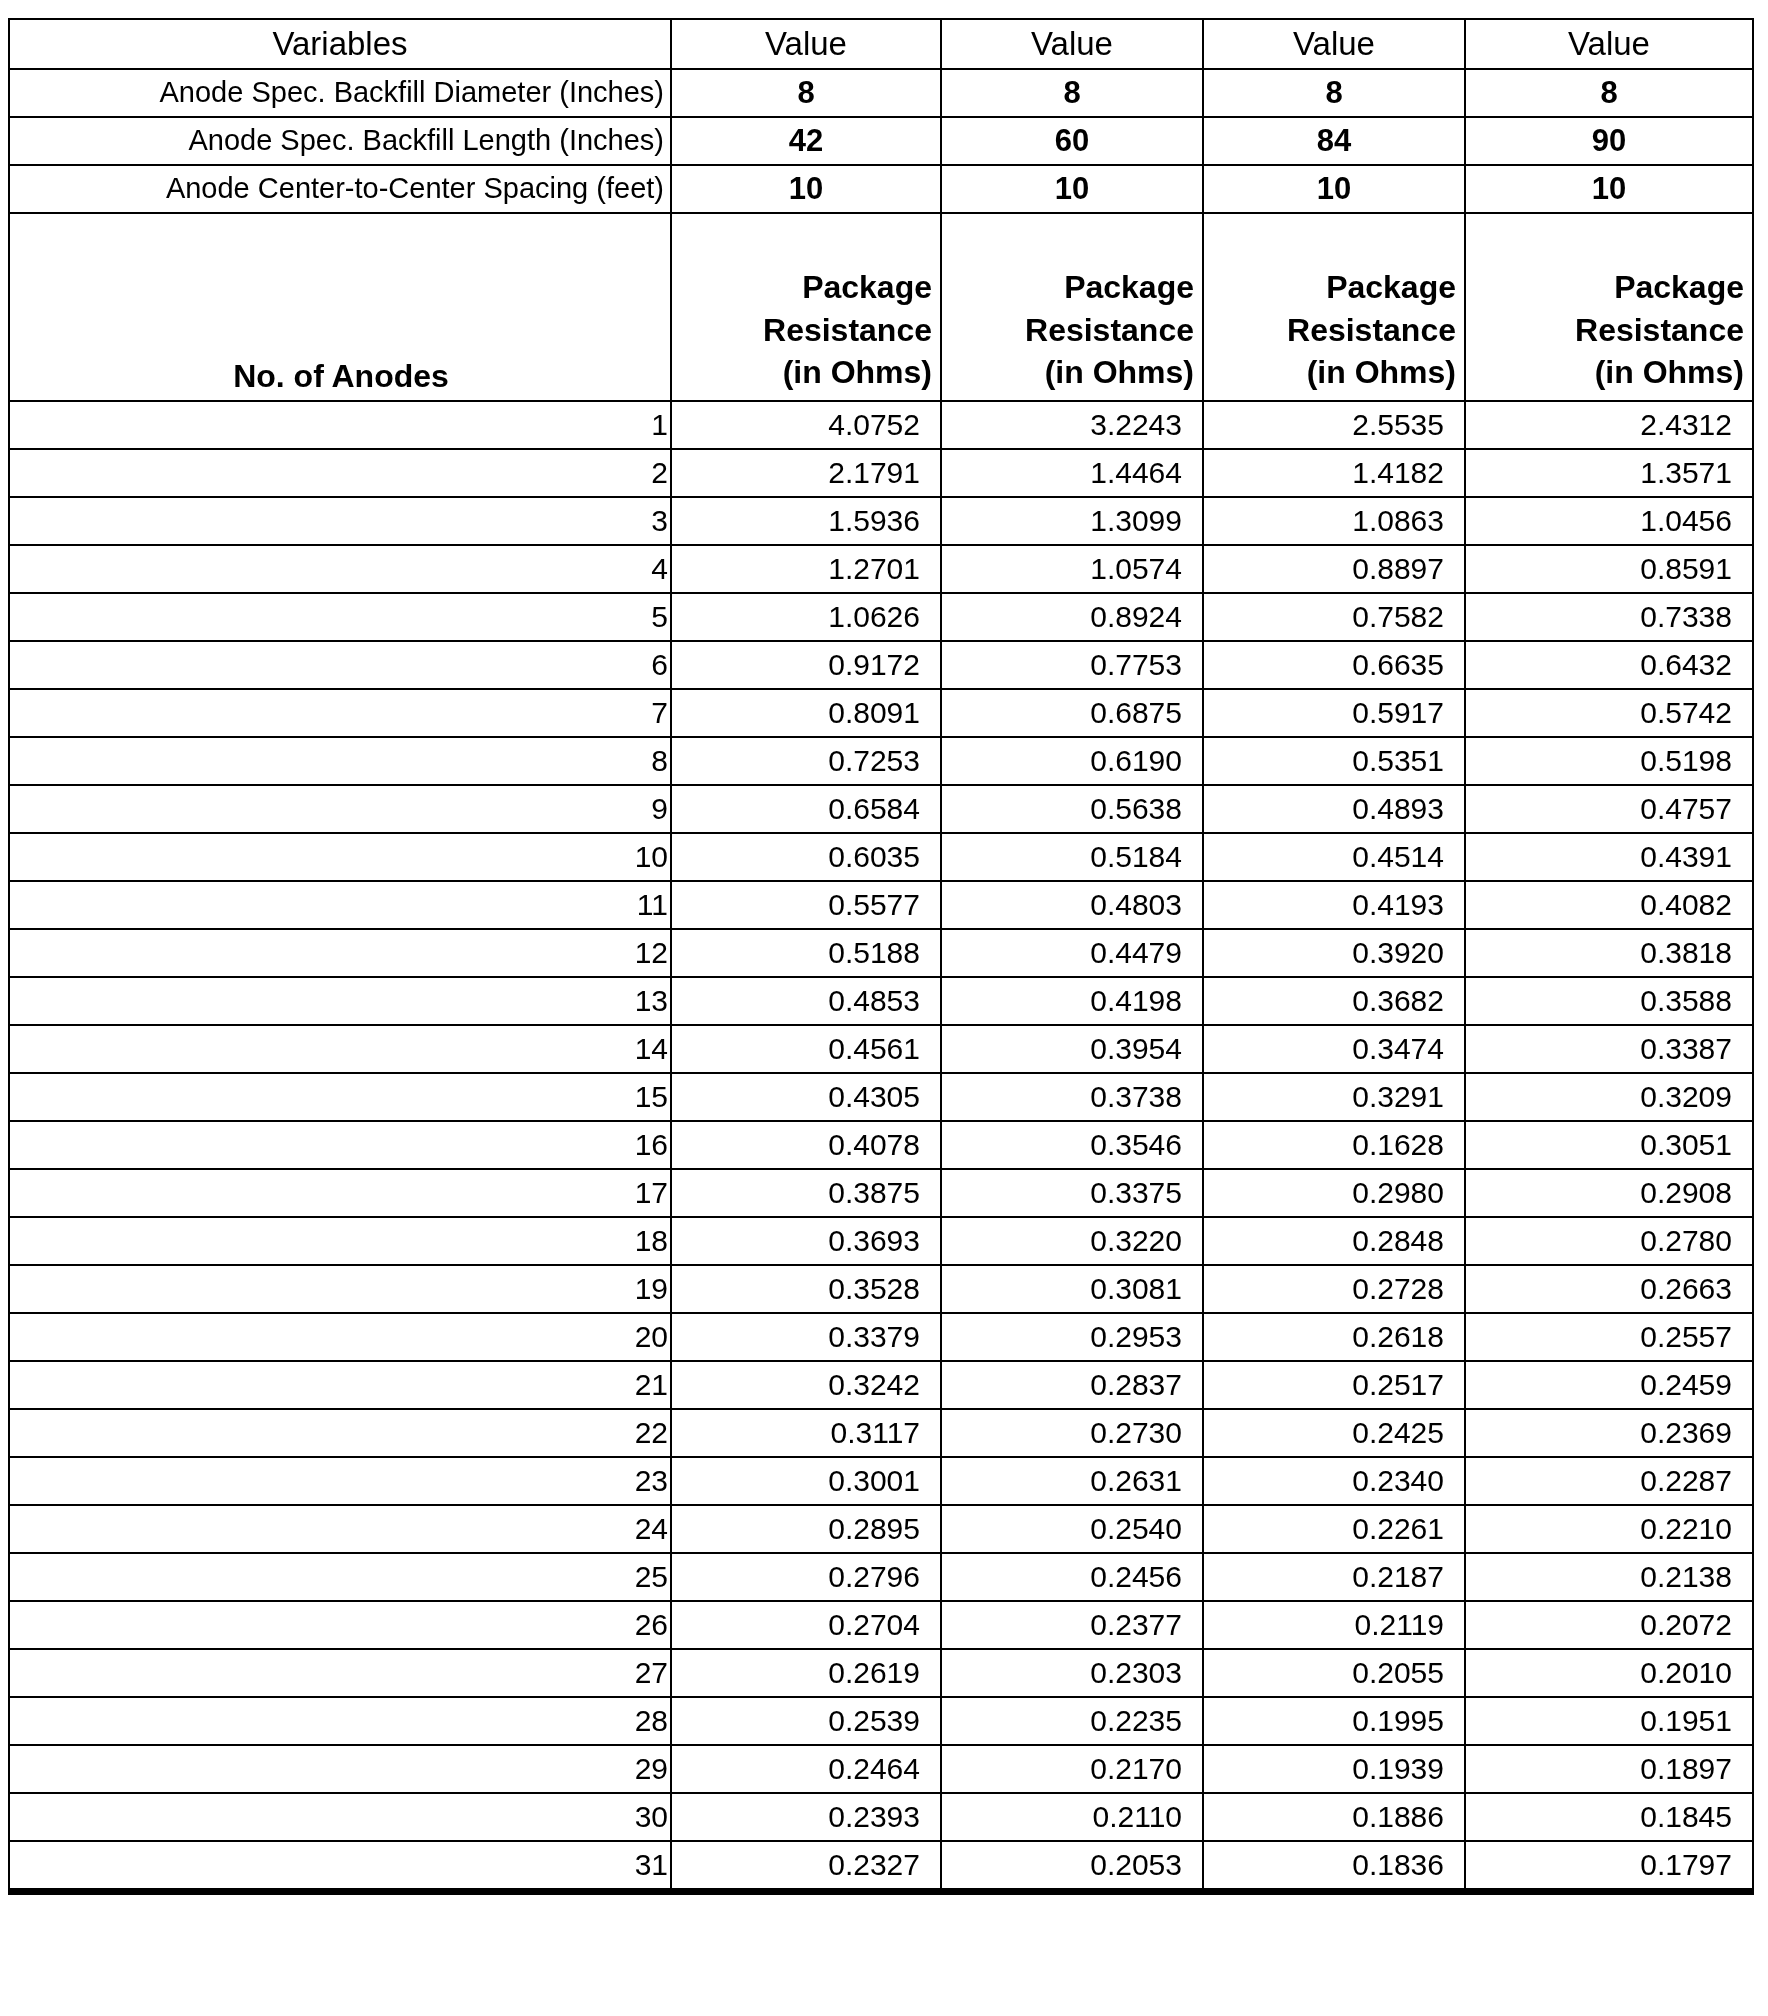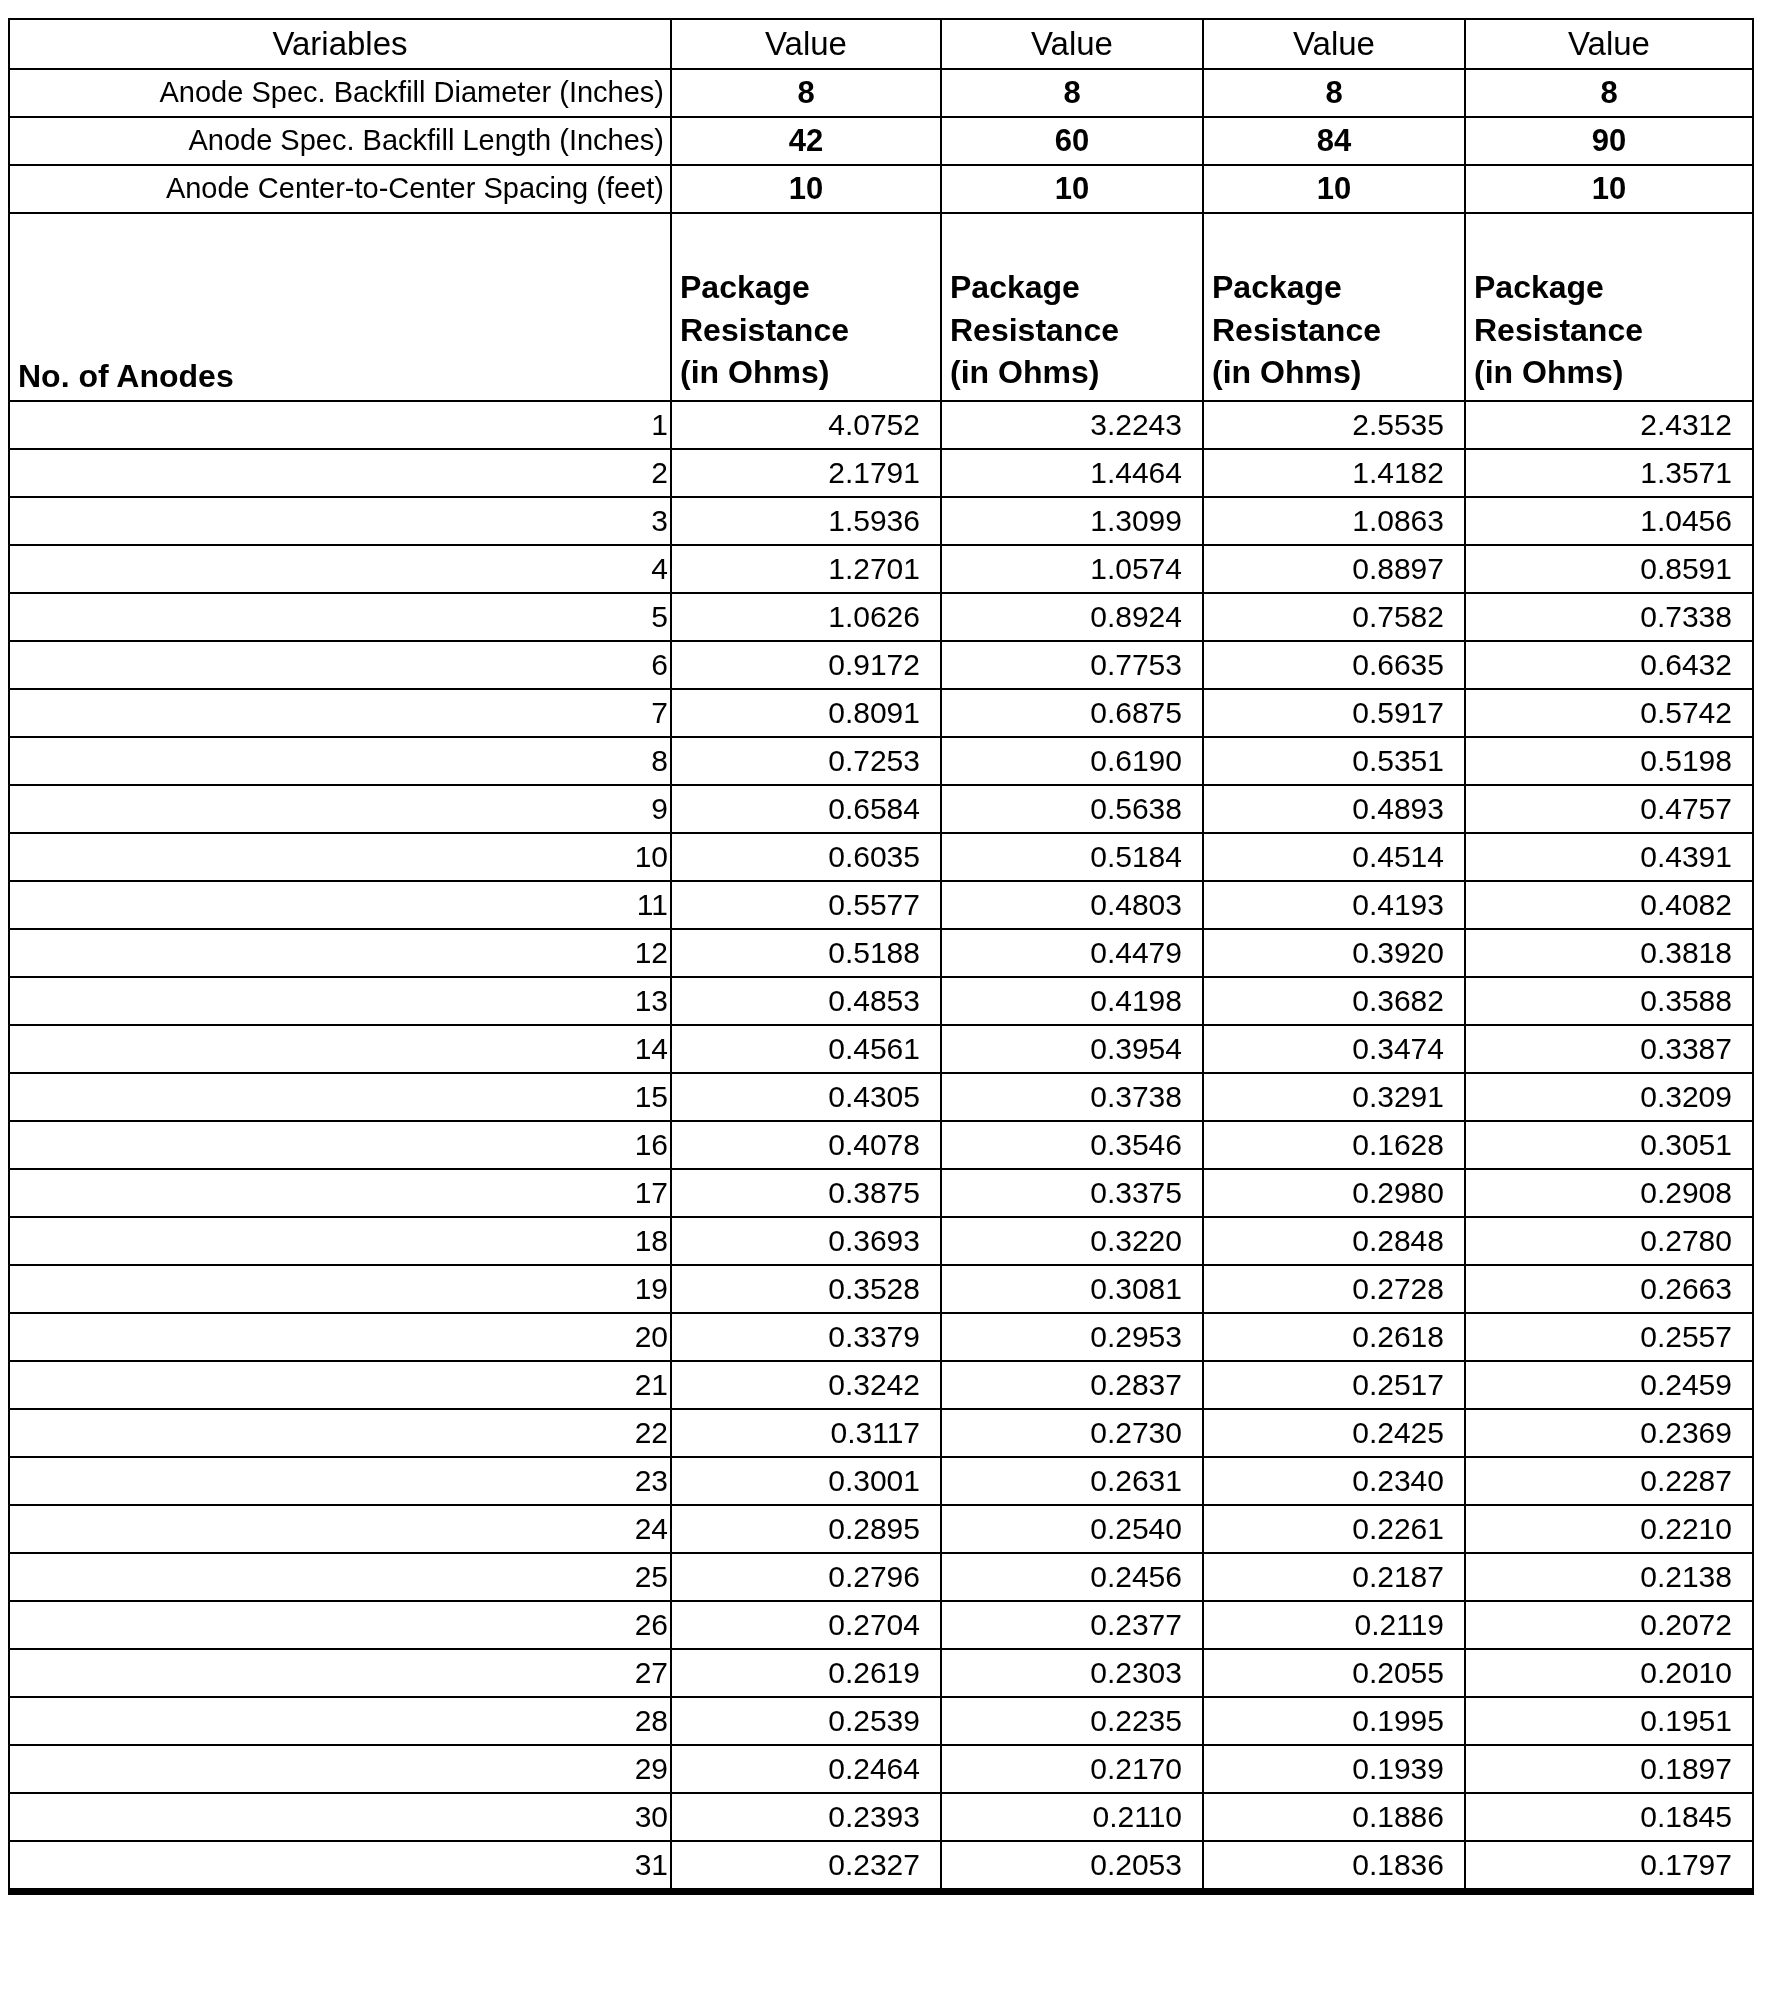--- a/index.html
+++ b/index.html
@@ -71,23 +71,23 @@
   tr.var-row td.vlabel{ text-align: right; padding-right: 6px; font-weight: normal; }
   tr.var-row td.vval  { text-align: center; font-weight: bold; font-size: 31px; }
 
   tr.hdr-package td {
     height: 180px;
     vertical-align: bottom;
     padding-bottom: 6px;
     font-weight: bold;
     font-size: 32px;
   }
-  tr.hdr-package td.pkg { text-align: left; line-height: 1.33; margin-left: 20px; }
+  tr.hdr-package td.pkg { text-align: right; line-height: 1.33; margin-left: 20px; }
   tr.hdr-package td.anodes-label {
-    text-align: left;
+    text-align: center;
     padding-right: 6px;
     font-size: 32px;
   }
 
   tr.data-row td { height: 46px; font-size: 30px; }
   tr.data-row td.idx   { text-align: right; padding-right: 2px; }
   tr.data-row td.num   { text-align: right; padding-right: 20px; }
   tr.data-row:last-child td { border-bottom-width: 7px; }
 
   

